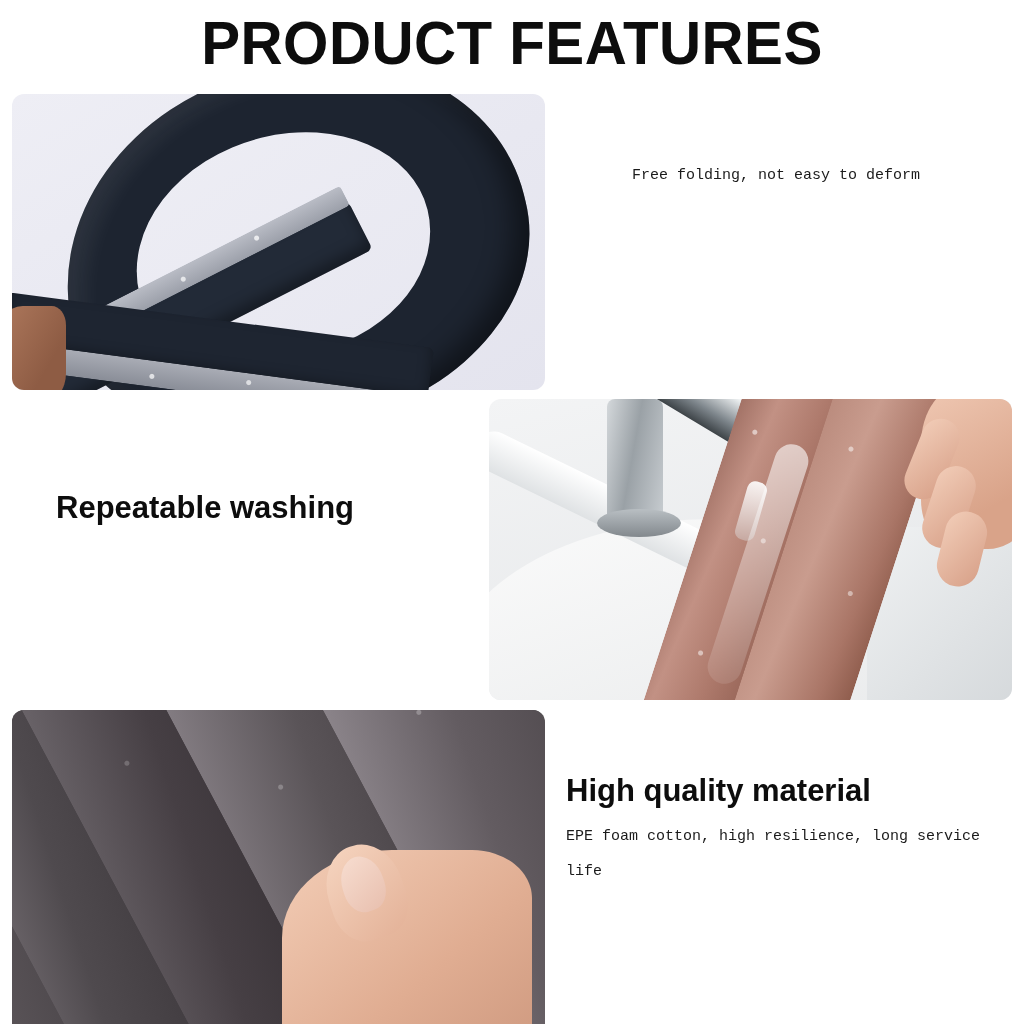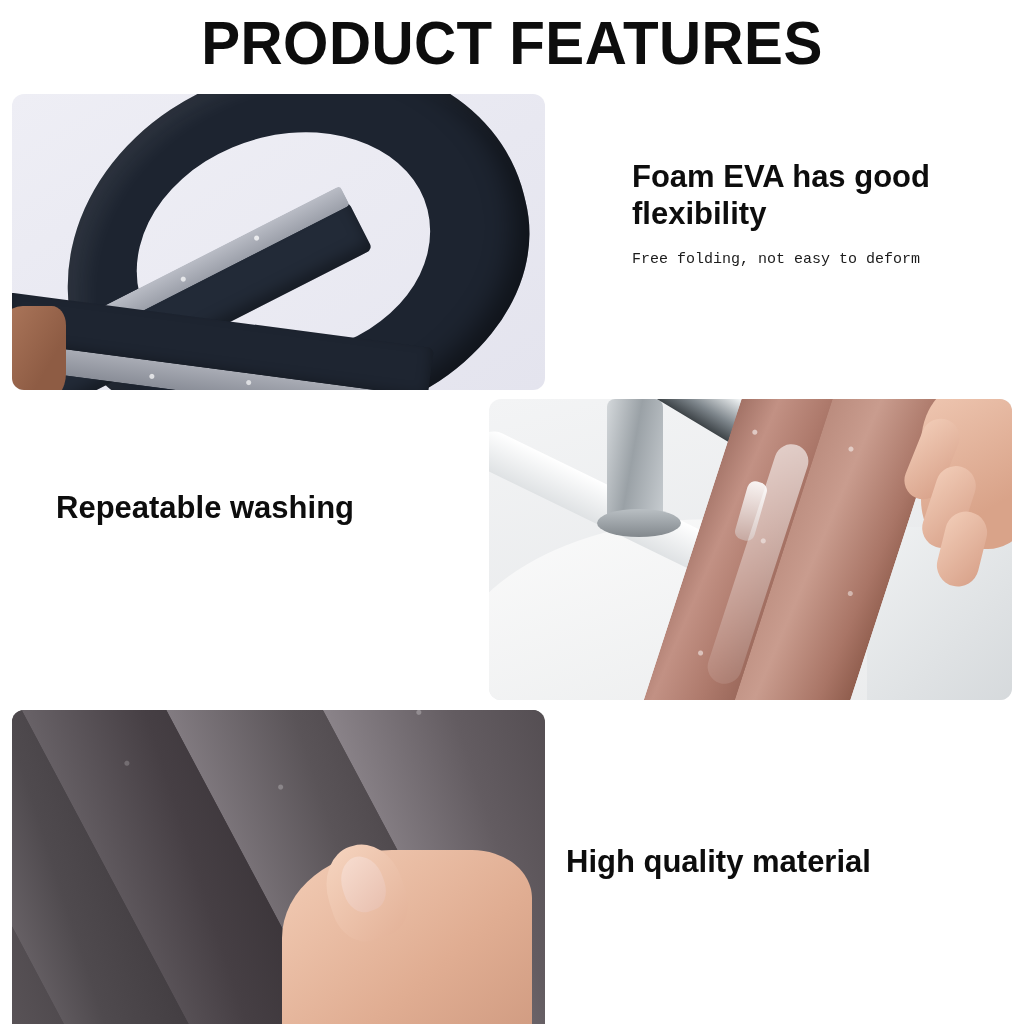--- a/index.html
+++ b/index.html
@@ -355,39 +355,38 @@
     margin: 0;
     font-family: Liberation Mono, monospace;
     font-weight: normal;
     font-size: 15px;
     line-height: 35px;
     color: #1b1b1b;
   }
 
   #feature-flexibility { left: 632px; top: 158px;  width: 360px; }
   #feature-washing     { left: 56px;  top: 489px;  width: 420px; }
-  #feature-material    { left: 566px; top: 843px;  width: 430px; }
+  #feature-material    { left: 566px; top: 772px;  width: 430px; }
 </style>
 </head>
 <body>
 
 <div class="page-title">PRODUCT FEATURES</div>
 
 <div class="photo" id="panel-flex">
   <div class="loop-outer"></div>
   <div class="loop-inner"></div>
   <div class="strip-upper"></div>
   <div class="strip-upper-edge"></div>
   <div class="strip-lower"></div>
   <div class="strip-lower-edge"></div>
   <div class="hand-left"></div>
 </div>
 
 <div class="feature" id="feature-flexibility">
-  <h2>Foam EVA has good flexibility</h2>
   <p>Free folding, not easy to deform</p>
 </div>
 
 <div class="feature" id="feature-washing">
   <h2>Repeatable washing</h2>
 </div>
 
 <div class="photo" id="panel-wash">
   <div class="sink-basin"></div>
   <div class="sink-rim"></div>
@@ -412,13 +411,14 @@
   <div class="foam-tube t3"></div>
   <div class="foam-tube t4"></div>
   <div class="foam-tube t5"></div>
   <div class="hand-thumb"></div>
   <div class="thumb-tip"></div>
   <div class="nail"></div>
 </div>
 
 <div class="feature" id="feature-material">
   <h2>High quality material</h2>
+  <p>EPE foam cotton, high resilience, long service life</p>
 </div>
 
 </body></html>

